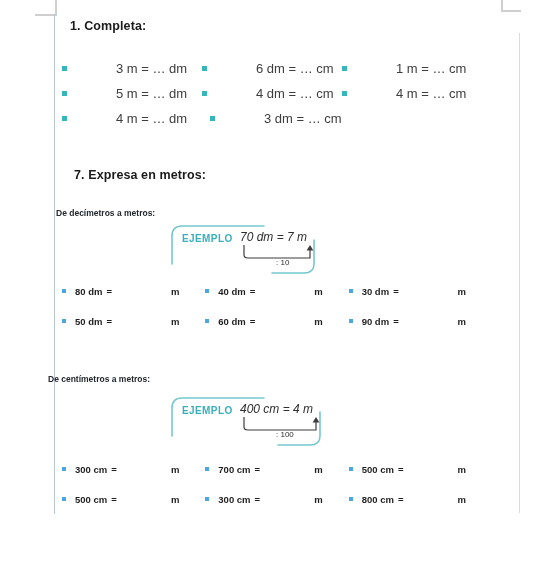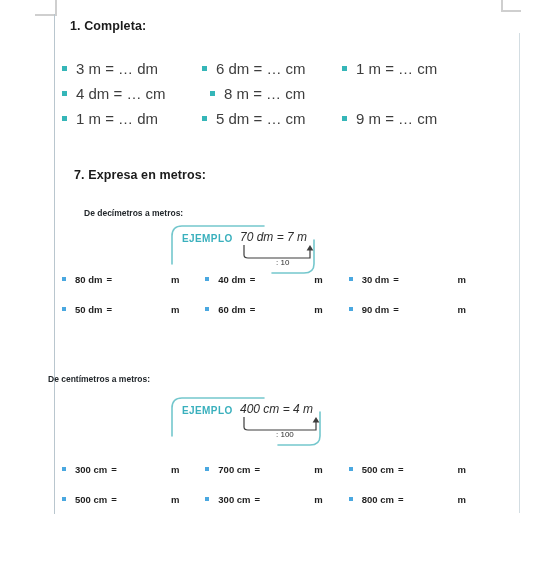--- a/index.html
+++ b/index.html
@@ -68,59 +68,60 @@
   #ex1-heading { left: 70px; top: 19px; }
   #ex2-heading { left: 74px; top: 168px; }
 
   .sub-label {
     position: absolute;
     font-size: 8.5px;
     font-weight: bold;
     color: #23282c;
     white-space: nowrap;
   }
-  #sub-dm { left: 56px; top: 208px; padding-left: 28px; }
+  #sub-dm { left: 56px; top: 208px; }
   #sub-cm { left: 48px; top: 374px; }
 
   
   #ex1-grid {
     position: absolute;
     left: 62px;
     top: 56px;
     width: 420px;
   }
   .ex1-row {
     display: flex;
     height: 25px;
     align-items: center;
   }
   .ex1-cell {
     display: flex;
     align-items: center;
     width: 148px;
-    font-size: 15px;
+    font-size: 13px;
     color: #3d3d3d;
     white-space: nowrap;
+    gap: 40px;
   }
   .bullet-sq {
     display: inline-block;
     width: 5px;
     height: 5px;
     background: #35b6b8;
     margin-right: 9px;
     flex: none;
   }
 
   
   .ex2-grid {
     position: absolute;
     left: 62px;
     width: 430px;
   }
-  #ex2-grid-dm { top: 264px; }
+  #ex2-grid-dm { top: 276px; }
   #ex2-grid-cm { top: 454px; }
   .ex2-row {
     display: flex;
     height: 30px;
     align-items: center;
   }
   .ex2-cell {
     display: flex;
     align-items: center;
     width: 148px;
@@ -216,39 +217,39 @@
         <span>6 dm = … cm</span>
       </div>
       <div class="ex1-cell">
         <span class="bullet-sq"></span>
         <span>1 m = … cm</span>
       </div>
     </div>
     <div class="ex1-row">
       <div class="ex1-cell">
         <span class="bullet-sq"></span>
+        <span>5 m = … dm</span>
+      </div>
+      <div class="ex1-cell">
+        <span class="bullet-sq"></span>
         <span>4 dm = … cm</span>
       </div>
       <div class="ex1-cell">
         <span class="bullet-sq"></span>
-        <span>8 m = … cm</span>
+        <span>4 m = … cm</span>
       </div>
     </div>
     <div class="ex1-row">
       <div class="ex1-cell">
         <span class="bullet-sq"></span>
-        <span>1 m = … dm</span>
-      </div>
-      <div class="ex1-cell">
-        <span class="bullet-sq"></span>
-        <span>5 dm = … cm</span>
-      </div>
-      <div class="ex1-cell">
-        <span class="bullet-sq"></span>
-        <span>9 m = … cm</span>
+        <span>4 m = … dm</span>
+      </div>
+      <div class="ex1-cell">
+        <span class="bullet-sq"></span>
+        <span>3 dm = … cm</span>
       </div>
     </div>
   </div>
 
   <div class="ex-heading" id="ex2-heading">7. Expresa en metros:</div>
 
   <div class="sub-label" id="sub-dm">De decímetros a metros:</div>
 
   <div class="example-box" id="example-dm">
     <svg class="example-frame" viewBox="0 0 176 52">

